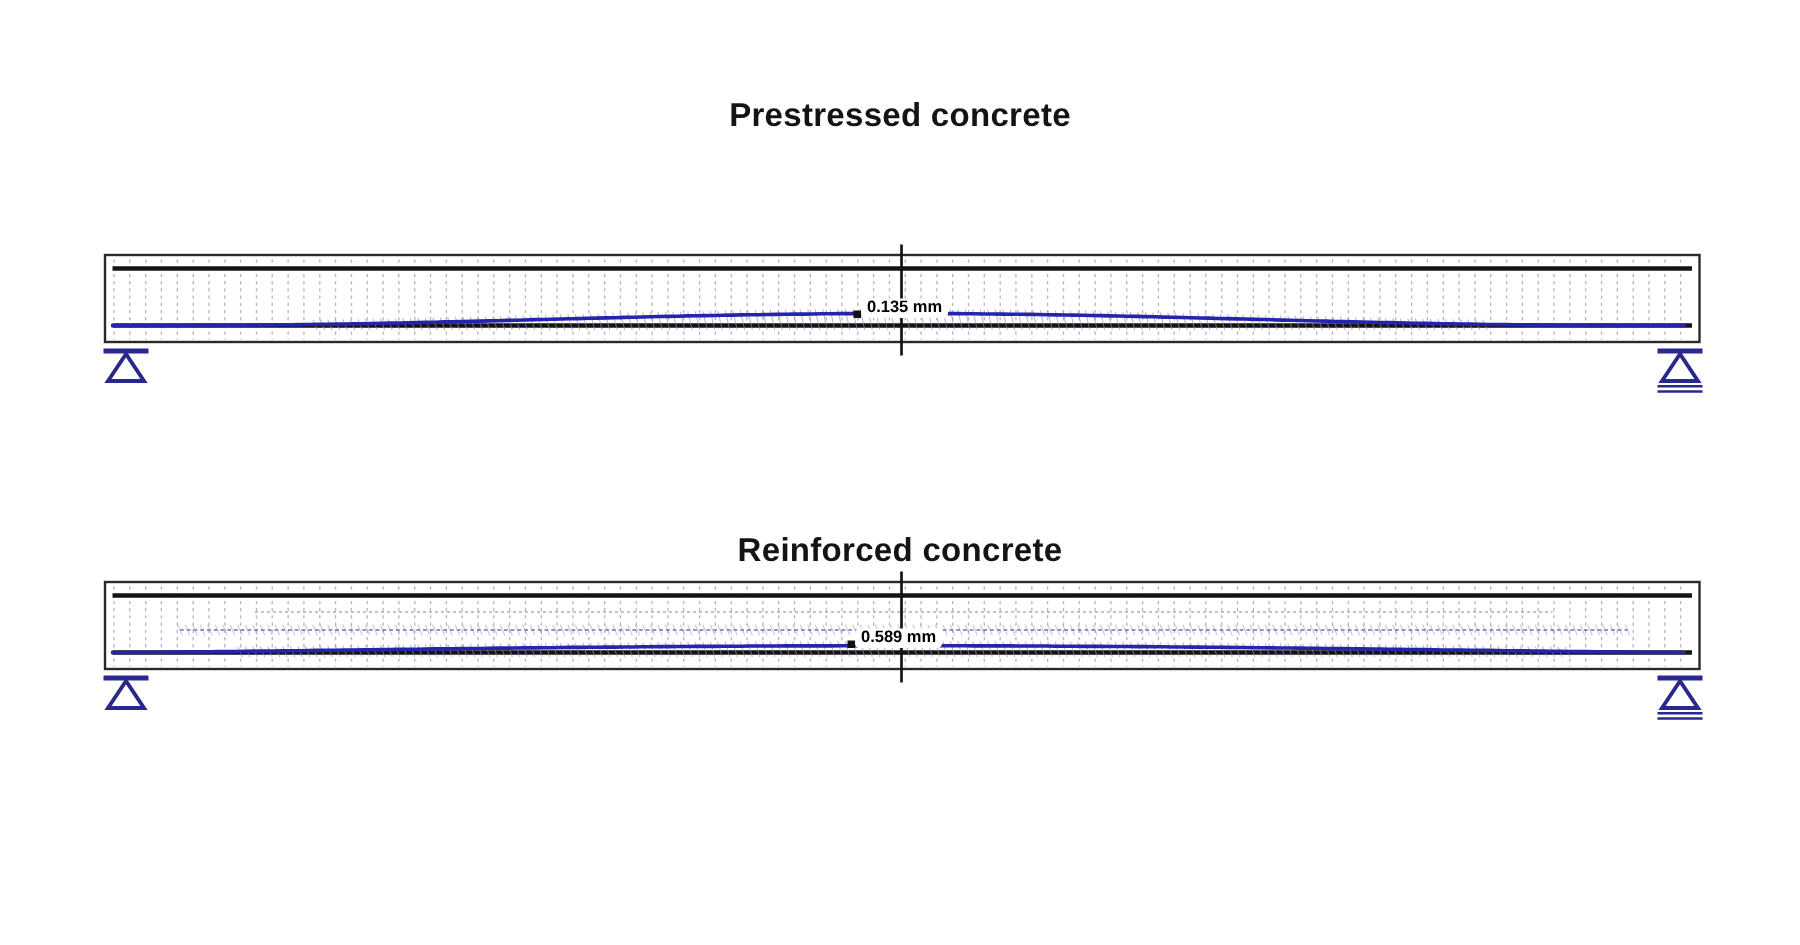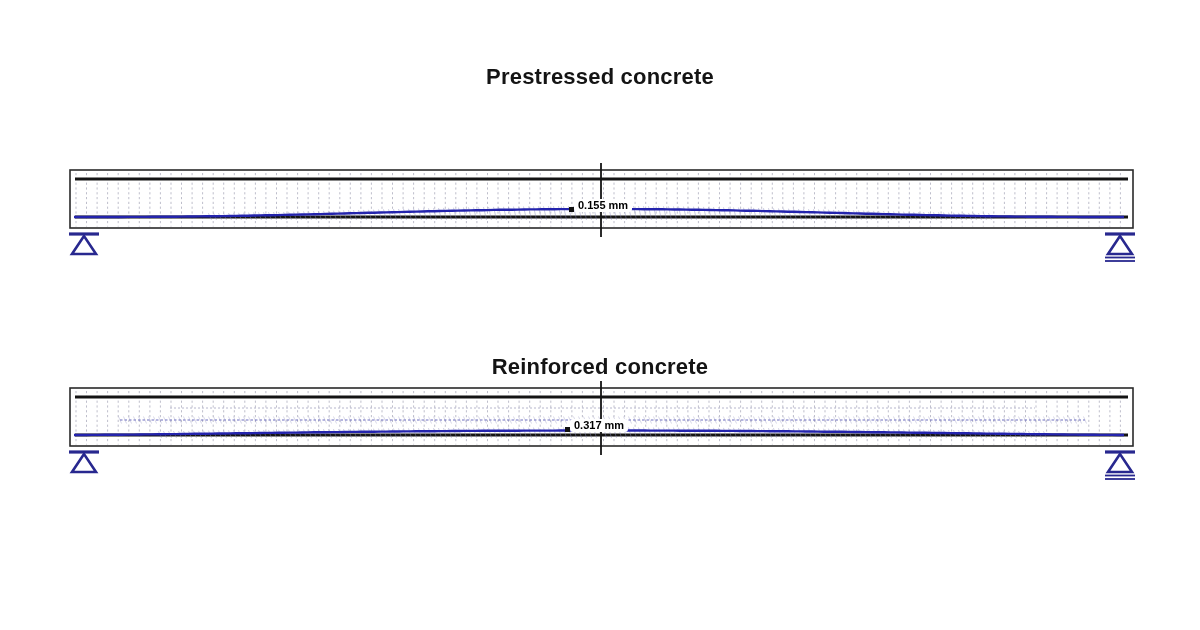--- a/index.html
+++ b/index.html
@@ -40,21 +40,21 @@
         <path d="M84 86 L72 104 L96 104 Z" fill="#fff" stroke="#28288f" stroke-width="2.6" stroke-linejoin="miter"></path>
       </g>
       <g>
         <line x1="1105" y1="84" x2="1135" y2="84" stroke="#28288f" stroke-width="3.2"></line>
         <path d="M1120 86 L1108 104 L1132 104 Z" fill="#fff" stroke="#28288f" stroke-width="2.6" stroke-linejoin="miter"></path>
         <line x1="1105" y1="107.5" x2="1135" y2="107.5" stroke="#28288f" stroke-width="1.8"></line>
         <line x1="1105" y1="111" x2="1135" y2="111" stroke="#28288f" stroke-width="1.8"></line>
       </g>
     </svg>
 
-  <div class="defl-label" style="left: 574px; top: 199px; color: rgb(0, 0, 0); background: rgb(255, 255, 255);">0.155 mm</div>
+  <div class="defl-label" style="left: 574px; top: 199px; color: rgb(0, 0, 0); background: rgb(255, 255, 255);">0.135 mm</div>
   <div class="defl-marker" style="left:569px;top:207px"></div>
 
   <div class="section-title" style="top: 314px; color: rgb(20, 20, 20); margin-top: 40px;">Reinforced concrete</div>
 
   <svg id="beam-1" class="beam-svg" style="top:368px" viewBox="0 0 1200 120">
       <rect x="70" y="20" width="1063" height="58" fill="#ffffff" stroke="#2a2a2a" stroke-width="1.6"></rect>
       <path d="M76.0 23V76.5M86.5 23V76.5M97.1 23V76.5M107.6 23V76.5M118.2 23V76.5M128.8 23V76.5M139.3 23V76.5M149.9 23V76.5M160.4 23V76.5M171.0 23V76.5M181.5 23V76.5M192.1 23V76.5M202.6 23V76.5M213.2 23V76.5M223.7 23V76.5M234.3 23V76.5M244.8 23V76.5M255.4 23V76.5M265.9 23V76.5M276.5 23V76.5M287.0 23V76.5M297.6 23V76.5M308.1 23V76.5M318.7 23V76.5M329.2 23V76.5M339.8 23V76.5M350.3 23V76.5M360.9 23V76.5M371.4 23V76.5M382.0 23V76.5M392.5 23V76.5M403.1 23V76.5M413.6 23V76.5M424.2 23V76.5M434.7 23V76.5M445.3 23V76.5M455.8 23V76.5M466.4 23V76.5M476.9 23V76.5M487.5 23V76.5M498.0 23V76.5M508.6 23V76.5M519.1 23V76.5M529.7 23V76.5M540.2 23V76.5M550.8 23V76.5M561.3 23V76.5M571.9 23V76.5M582.4 23V76.5M593.0 23V76.5M603.5 23V76.5M614.0 23V76.5M624.6 23V76.5M635.1 23V76.5M645.7 23V76.5M656.2 23V76.5M666.8 23V76.5M677.3 23V76.5M687.9 23V76.5M698.4 23V76.5M709.0 23V76.5M719.5 23V76.5M730.1 23V76.5M740.6 23V76.5M751.2 23V76.5M761.7 23V76.5M772.3 23V76.5M782.8 23V76.5M793.4 23V76.5M803.9 23V76.5M814.5 23V76.5M825.0 23V76.5M835.6 23V76.5M846.1 23V76.5M856.7 23V76.5M867.2 23V76.5M877.8 23V76.5M888.3 23V76.5M898.9 23V76.5M909.4 23V76.5M920.0 23V76.5M930.5 23V76.5M941.1 23V76.5M951.6 23V76.5M962.2 23V76.5M972.7 23V76.5M983.3 23V76.5M993.8 23V76.5M1004.4 23V76.5M1014.9 23V76.5M1025.5 23V76.5M1036.0 23V76.5M1046.6 23V76.5M1057.1 23V76.5M1067.7 23V76.5M1078.2 23V76.5M1088.8 23V76.5M1099.3 23V76.5M1109.9 23V76.5M1120.4 23V76.5" stroke="#a9aabb" stroke-width="0.9" stroke-dasharray="2.2 2.6" fill="none" opacity="0.85"></path>
       <path d="M75 29H1128M75 67H1128" stroke="#141414" stroke-width="3" fill="none"></path>
       <line x1="170" y1="40" x2="1035" y2="40" stroke="#9a9ab8" stroke-width="0.9" stroke-dasharray="2 2" opacity="0.8"></line>
       <line x1="120" y1="52" x2="1085" y2="52" stroke="#5e5eb8" stroke-width="1.1" stroke-dasharray="2.5 2" opacity="0.9"></line>
@@ -67,16 +67,16 @@
         <path d="M84 86 L72 104 L96 104 Z" fill="#fff" stroke="#28288f" stroke-width="2.6" stroke-linejoin="miter"></path>
       </g>
       <g>
         <line x1="1105" y1="84" x2="1135" y2="84" stroke="#28288f" stroke-width="3.2"></line>
         <path d="M1120 86 L1108 104 L1132 104 Z" fill="#fff" stroke="#28288f" stroke-width="2.6" stroke-linejoin="miter"></path>
         <line x1="1105" y1="107.5" x2="1135" y2="107.5" stroke="#28288f" stroke-width="1.8"></line>
         <line x1="1105" y1="111" x2="1135" y2="111" stroke="#28288f" stroke-width="1.8"></line>
       </g>
     </svg>
 
-  <div class="defl-label" style="left: 570px; top: 419px; color: rgb(0, 0, 0); background: rgb(255, 255, 255);">0.317 mm</div>
+  <div class="defl-label" style="left: 570px; top: 419px; color: rgb(0, 0, 0); background: rgb(255, 255, 255);">0.589 mm</div>
   <div class="defl-marker" style="left:565px;top:427px"></div>
 
 </div>
 
 </body></html>

